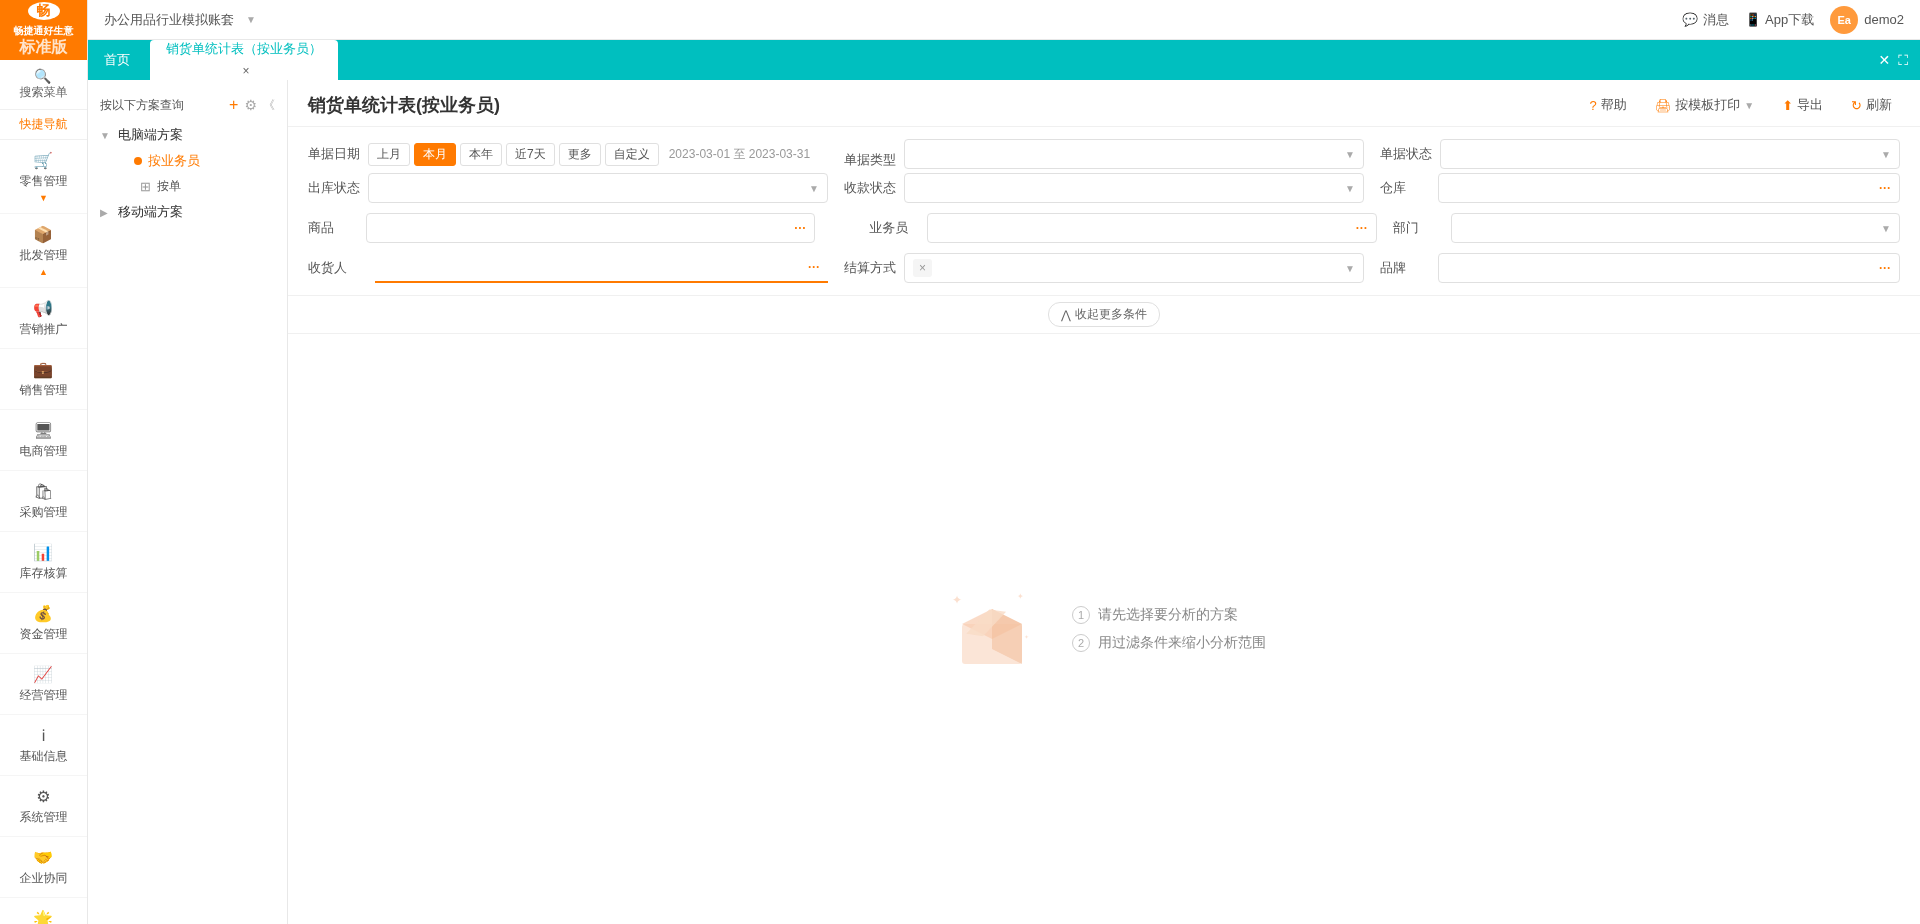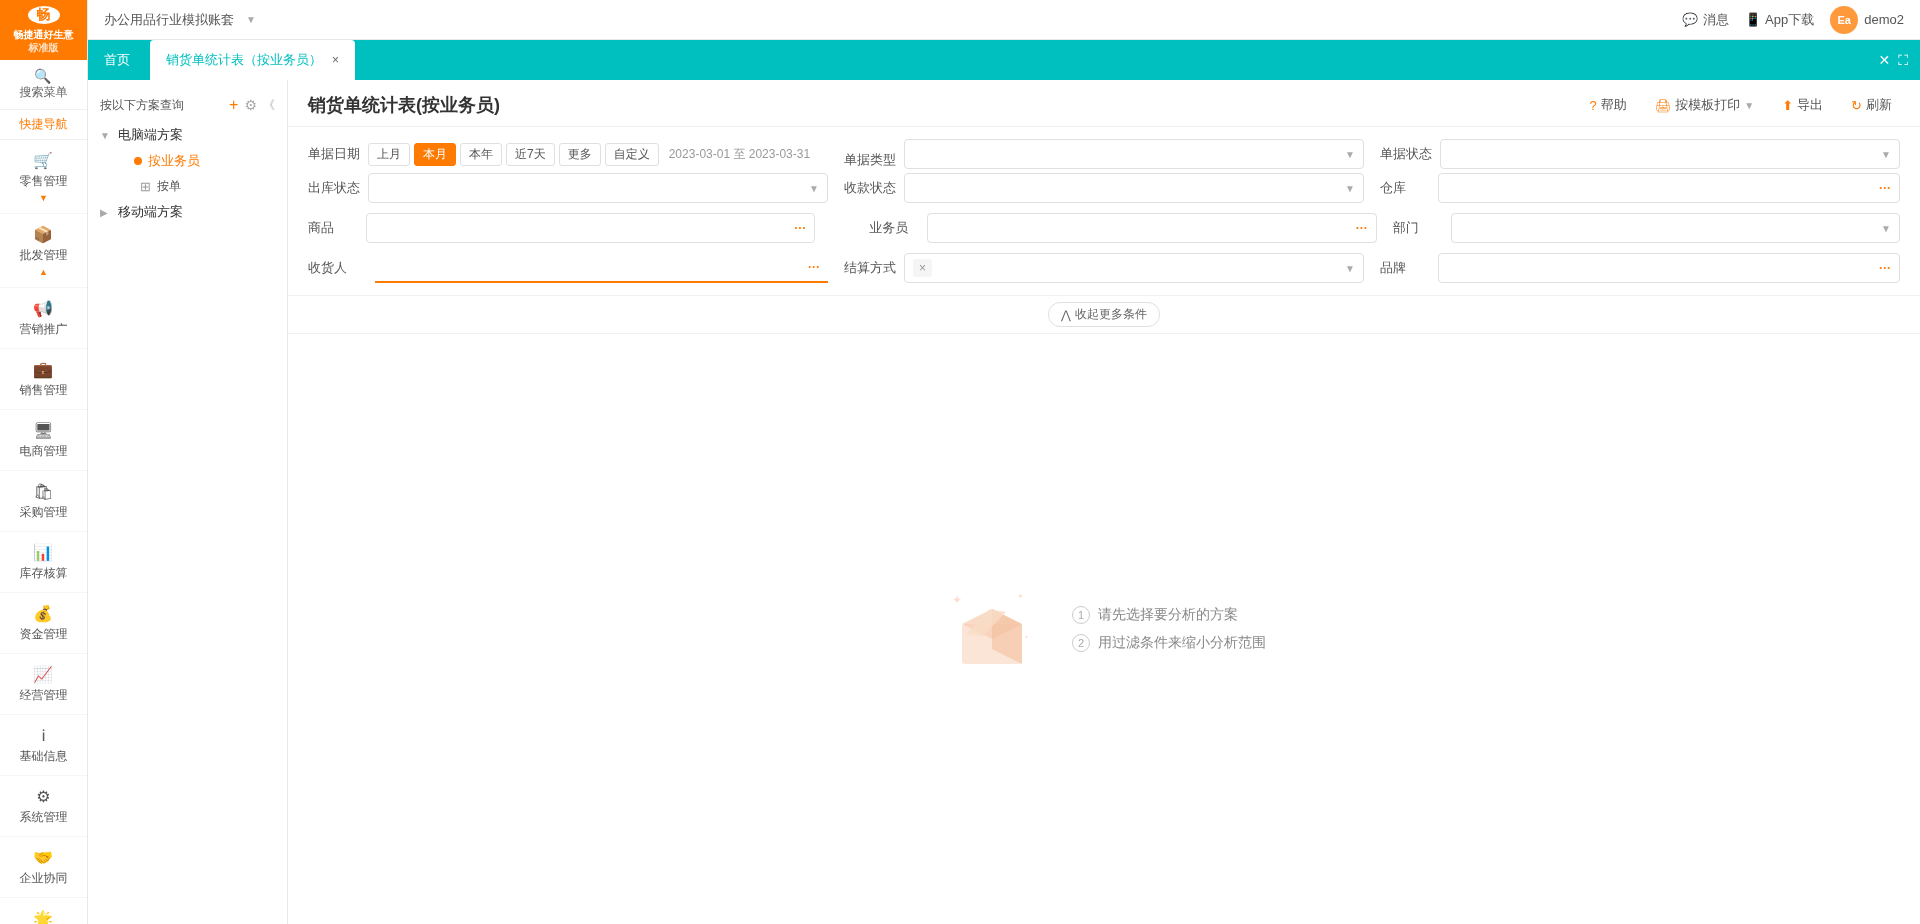--- a/index.html
+++ b/index.html
@@ -166,20 +166,21 @@
     .tab-item.home-tab {
       background: transparent;
       color: #fff;
       font-weight: 500;
     }
     .tab-item.active-tab {
       background: #fff;
       color: #00bfbf;
       border-radius: 4px 4px 0 0;
       margin-left: 4px;
+      flex-direction: column;
     }
     .tab-close {
       font-size: 12px;
       color: #666;
       cursor: pointer;
       margin-left: 4px;
     }
     .tab-bar-actions {
       margin-left: auto;
       display: flex;
@@ -461,21 +462,21 @@
       background: transparent;
     }
   </style>
 </head>
 <body>
 
 <div class="sidebar">
   <div class="sidebar-logo">
     <div class="logo-icon">畅</div>
     <div style="font-size:10px;line-height:1.3;">畅捷通好生意</div>
-    <div style="font-size:10px;color:rgba(255,255,255,0.8);">标准版</div>
+    <div style="font-size:16px;color:rgba(255,255,255,0.8);">标准版</div>
   </div>
 
   <div class="sidebar-search">
     <div style="font-size:14px;">🔍</div>
     <div>搜索菜单</div>
   </div>
   <div class="sidebar-nav">
     <div>快捷导航</div>
   </div>
 

